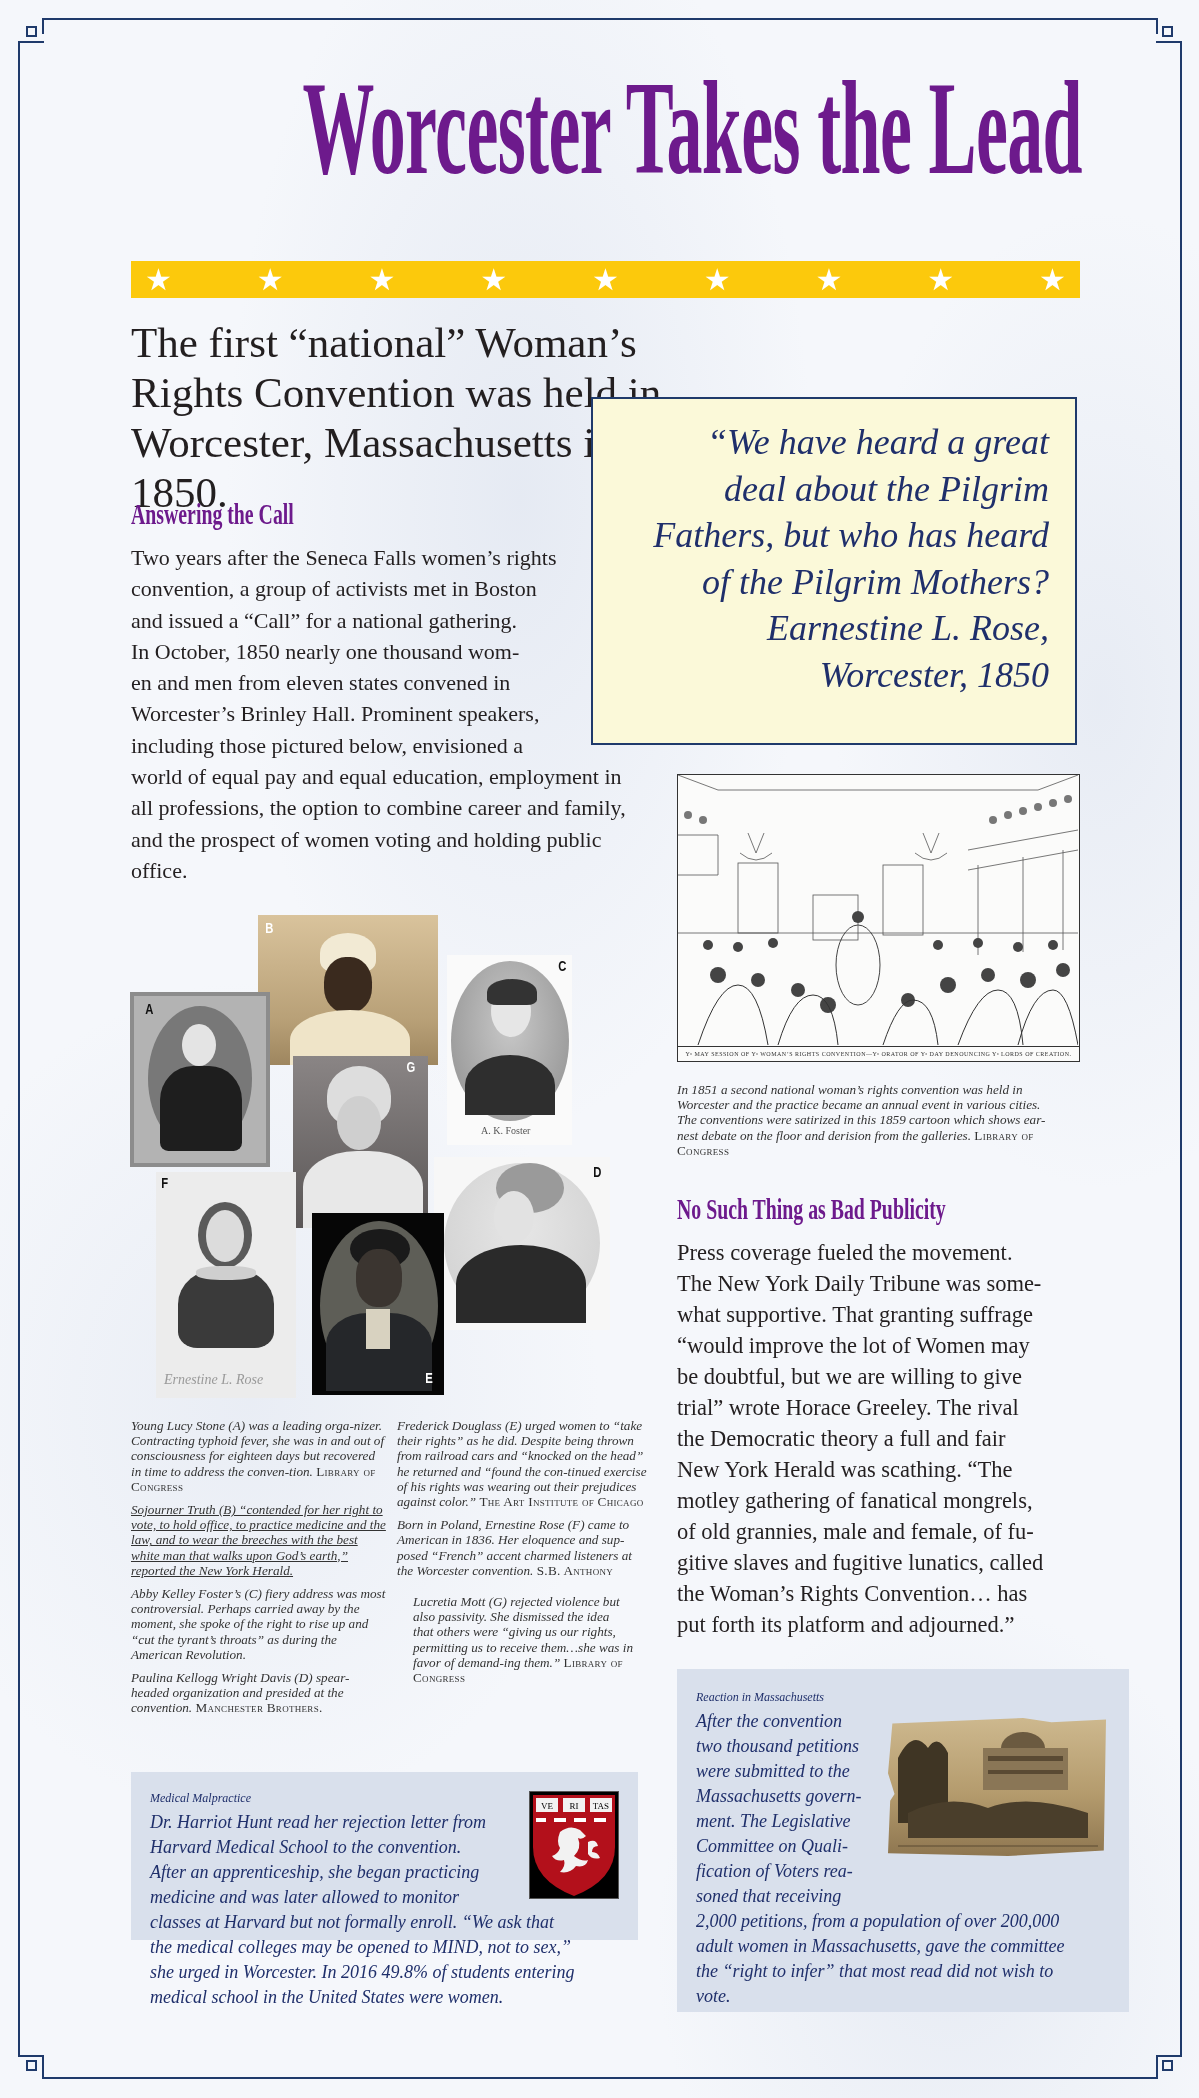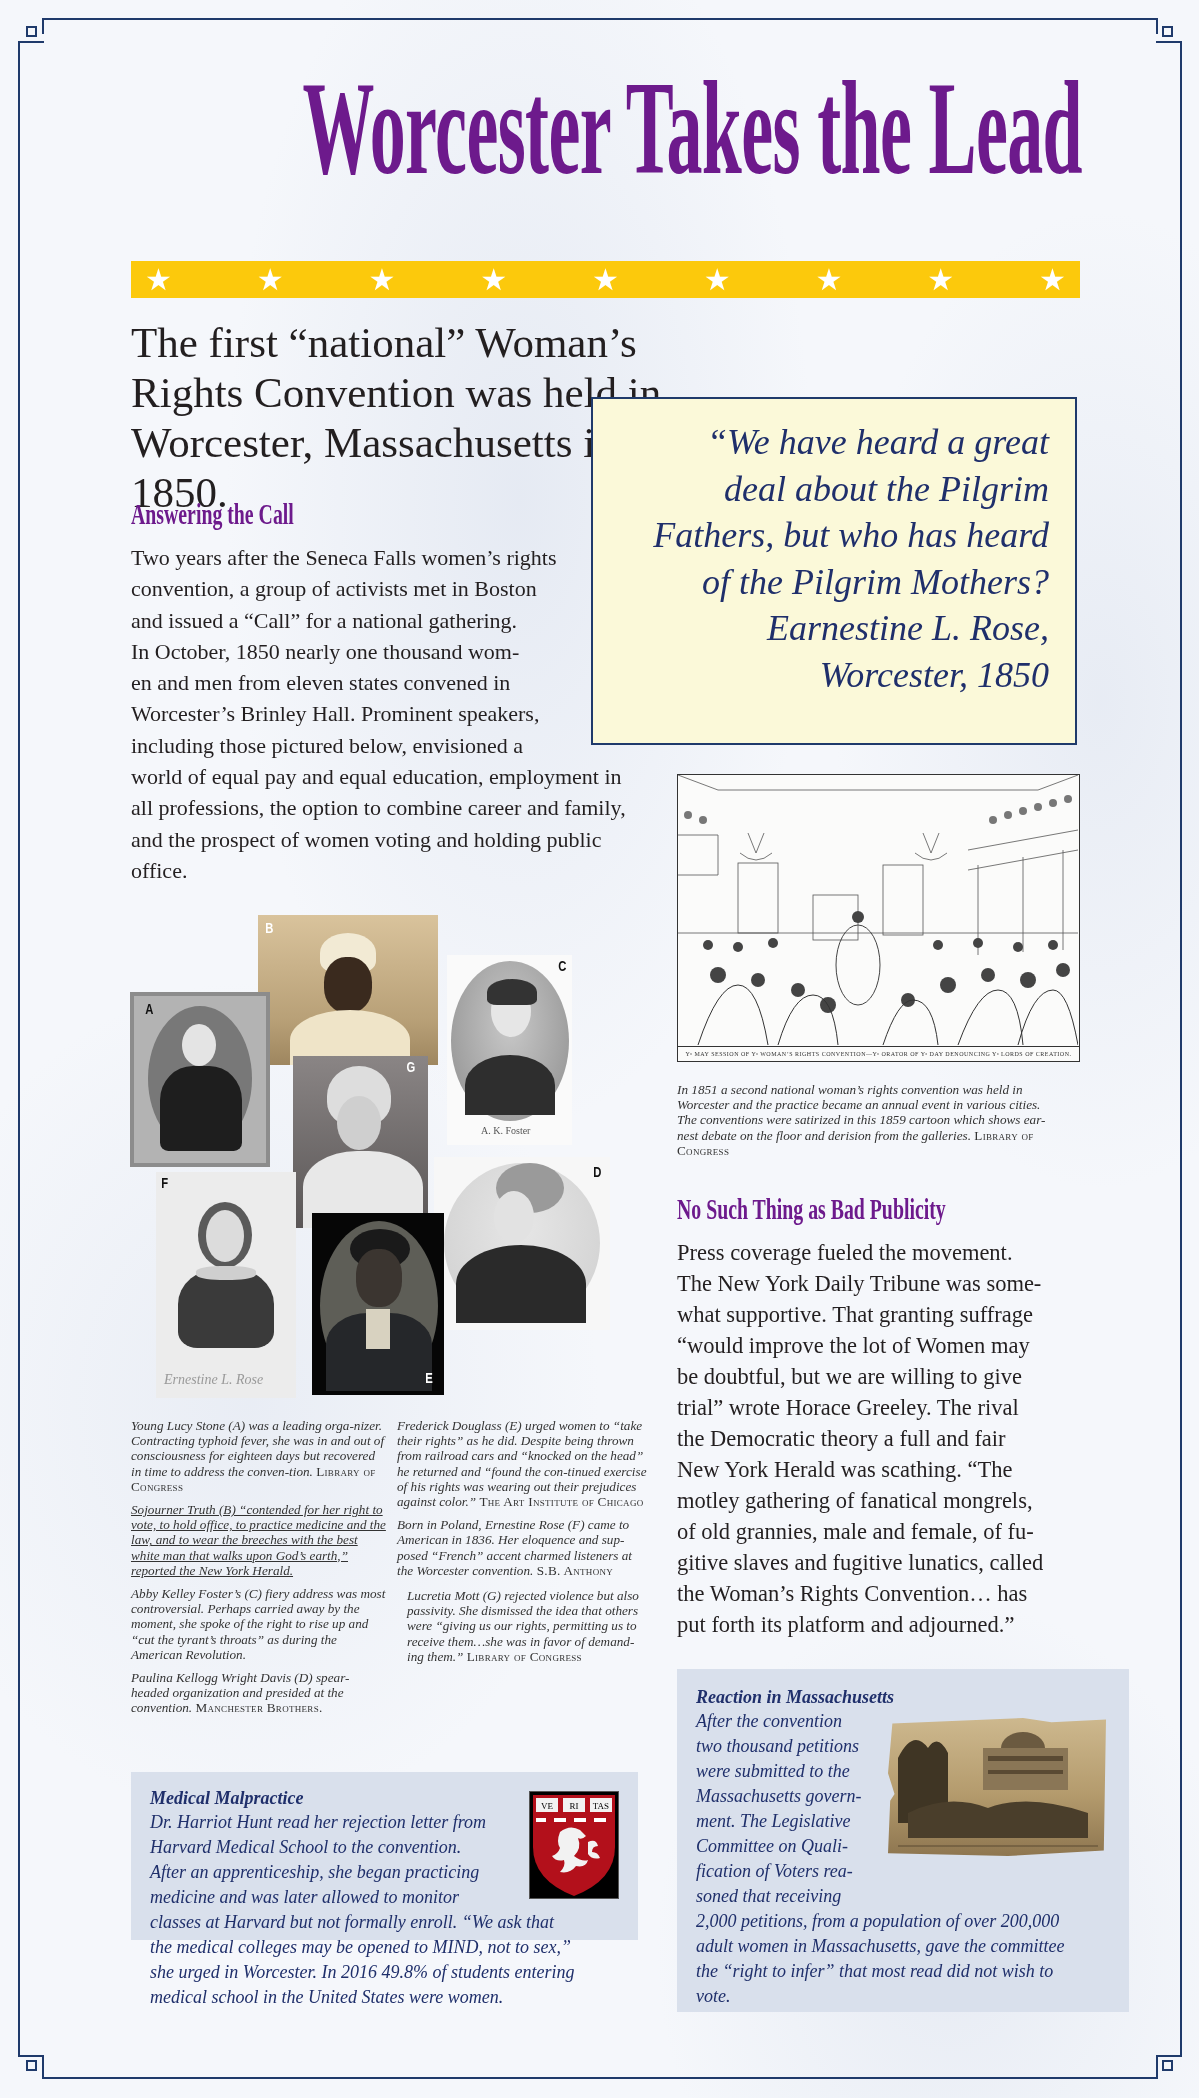--- a/index.html
+++ b/index.html
@@ -71,21 +71,21 @@
   .portrait { position:absolute; overflow:hidden; box-sizing:border-box; }
   .portrait .letter {
     position:absolute; font-family:"Liberation Sans","DejaVu Sans",sans-serif; font-weight:bold;
     font-size:15px; transform:scaleX(0.75);
   }
 
   .blue-box {
     position:absolute; background:#d9e0ec; box-sizing:border-box;
     color:#1f2f6b; font-style:italic;
   }
-  .blue-box .bh { font-weight:bold; font-size:18px; line-height:24px; }
+  .blue-box .bh { font-weight:normal; font-size:12px; line-height:24px; }
   .blue-box .bt { font-size:18px; line-height:25px; }
 
   .shield-wrap { position:absolute; width:88px; height:106px; background:#000; border:1px solid #555; }
   .statehouse {
     position:absolute; left:888px; top:1718px; width:218px; height:138px;
     background:linear-gradient(180deg,#cdb88e 0%,#b49b6d 55%,#8e7650 100%);
     box-shadow:3px 4px 5px rgba(0,0,0,0.35);
     clip-path:polygon(2% 4%, 62% 0%, 75% 3%, 100% 1%, 99% 96%, 55% 100%, 0% 98%, 1% 60%, 3% 55%, 0% 40%);
   }
 </style>
@@ -274,21 +274,21 @@
 <div class="cap" style="left:131px;top:1418px;width:255px;">
   <p style="margin:0 0 8px;"><span>Young Lucy Stone (A) was a leading orga-nizer. Contracting typhoid fever, she was in and out of consciousness for eighteen days but recovered in time to address the conven-tion.</span> <span class="sc">Library of Congress</span></p>
   <p style="margin:0 0 8px;text-decoration:underline;"><span>Sojourner Truth (B) “contended for her right to vote, to hold office, to practice medicine and the law, and to wear the breeches with the best white man that walks upon God’s earth,” reported the New York Herald.</span></p>
   <p style="margin:0 0 8px;"><span>Abby Kelley Foster’s (C) fiery address was most controversial. Perhaps carried away by the moment, she spoke of the right to rise up and “cut the tyrant’s throats” as during the American Revolution.</span></p>
   <p style="margin:0;"><span>Paulina Kellogg Wright Davis (D) spear-headed organization and presided at the convention.</span> <span class="sc">Manchester Brothers.</span></p>
 </div>
 
 <div class="cap" style="left:397px;top:1418px;width:252px;">
   <p style="margin:0 0 8px;"><span>Frederick Douglass (E) urged women to “take their rights” as he did. Despite being thrown from railroad cars and “knocked on the head” he returned and “found the con-tinued exercise of his rights was wearing out their prejudices against color.”</span> <span class="sc">The Art Institute of Chicago</span></p>
   <p style="margin:0 0 8px;"><span>Born in Poland, Ernestine Rose (F) came to American in 1836. Her eloquence and sup-posed “French” accent charmed listeners at the Worcester convention.</span> <span class="sc">S.B. Anthony</span></p>
-  <p style="margin:10px;"><span>Lucretia Mott (G) rejected violence but also passivity. She dismissed the idea that others were “giving us our rights, permitting us to receive them…she was in favor of demand-ing them.”</span> <span class="sc">Library of Congress</span></p>
+  <p style="margin:16px;"><span>Lucretia Mott (G) rejected violence but also passivity. She dismissed the idea that others were “giving us our rights, permitting us to receive them…she was in favor of demand-ing them.”</span> <span class="sc">Library of Congress</span></p>
 </div>
 
 <div class="section-head" style="left:677px;top:1192px;">No Such Thing as Bad Publicity</div>
 <div class="body-text" style="left:677px;top:1237px;width:420px;font-size:22.5px;line-height:31px;">
   <div>Press coverage fueled the movement.</div>
   <div>The New York Daily Tribune was some-</div>
   <div>what supportive. That granting suffrage</div>
   <div>“would improve the lot of Women may</div>
   <div>be doubtful, but we are willing to give</div>
   <div>trial” wrote Horace Greeley. The rival</div>

